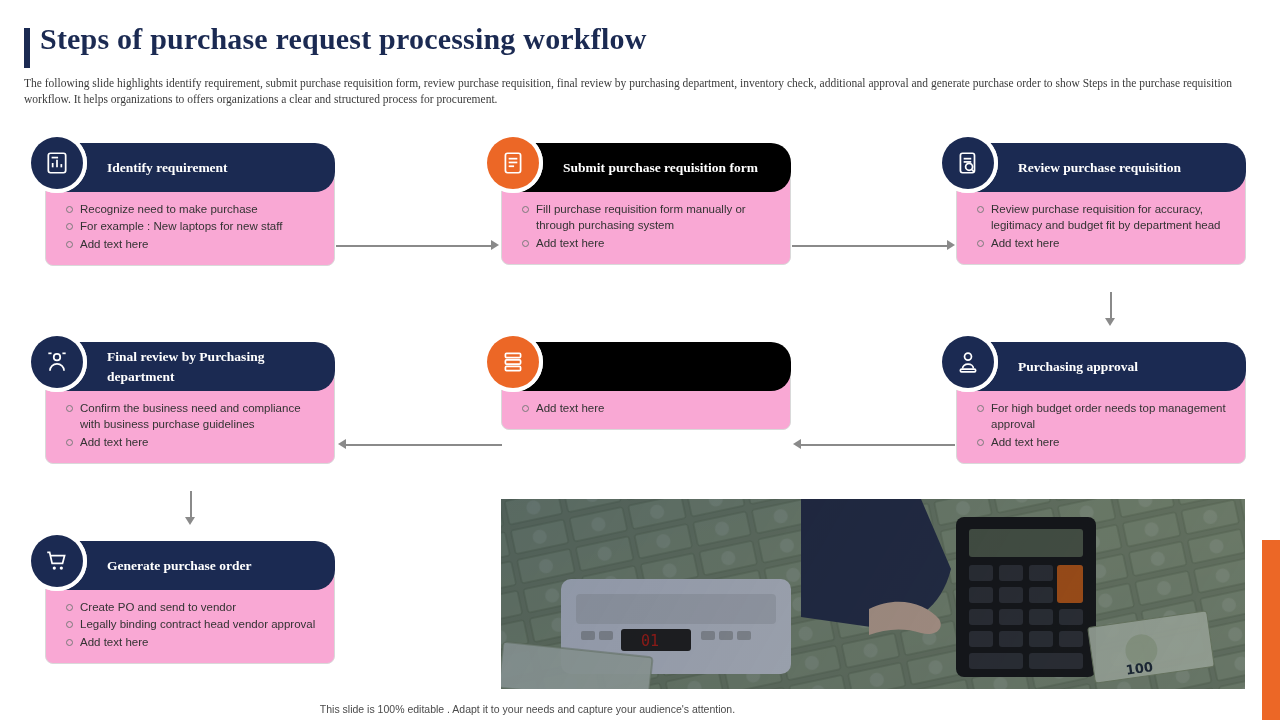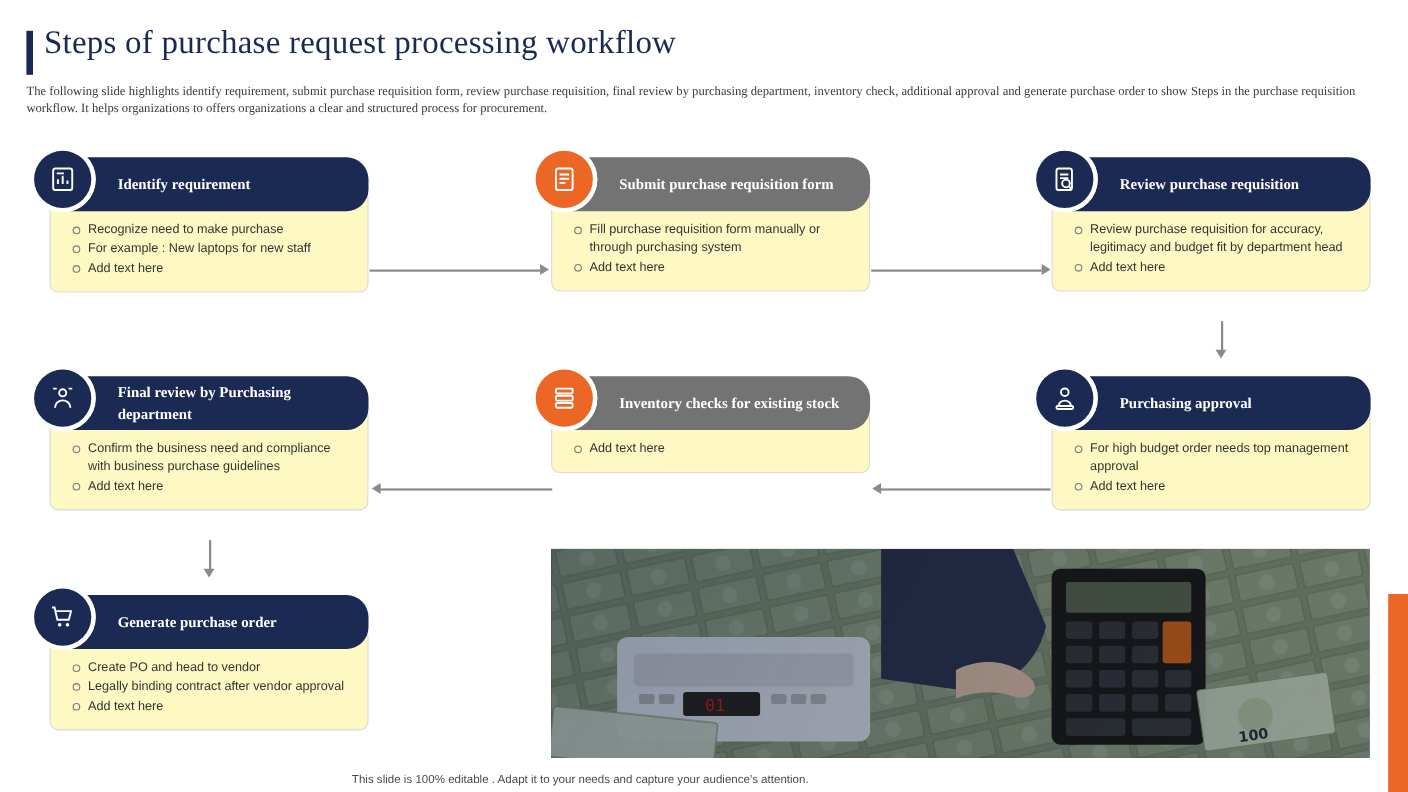--- a/index.html
+++ b/index.html
@@ -13,40 +13,40 @@
   }
   
   .title-bar{
     position:absolute;left:24px;top:22px;width:1232px;
   }
   .title-bar .accent{
     position:absolute;left:0;top:6px;width:6px;height:40px;background:#1b2a52;
   }
   .page-title{
     font-family:"Liberation Serif", serif;
-    font-size:30px;font-weight:400;color:#1b2a52;
+    font-size:30px;font-weight:700;color:#1b2a52;
     margin:0 0 16px 16px;letter-spacing:.2px;
   }
   .subtitle{
     position:absolute;left:24px;top:76px;width:1210px;
     font-size:11.5px;line-height:1.35;color:#3b3b3b;
     font-family:Liberation Serif, serif;
   }
 
   
   .card{
     position:absolute;width:290px;
   }
   .pill{
     position:relative;height:49px;border-radius:20px;
     display:flex;align-items:center;
     padding-left:62px;box-sizing:border-box;
   }
   .pill.navy{background:#1b2a52;}
-  .pill.orange{background:#737373;text-align:center;}
+  .pill.orange{background:#000000;text-align:center;}
   .pill-text{
     color:#ffffff;font-family:"Liberation Serif", serif;
     font-weight:700;font-size:13.5px;line-height:1.45;
   }
   .badge{
     position:absolute;left:-18px;top:-10px;
     width:60px;height:60px;border-radius:50%;
     background:#ffffff;
     display:flex;align-items:center;justify-content:center;
     box-shadow:0 0 0 0 transparent;
@@ -59,21 +59,21 @@
     width:52px;height:52px;border-radius:50%;
     display:flex;align-items:center;justify-content:center;
   }
   .badge .inner.navy{background:#1b2a52;}
   .badge .inner.orange{background:#ec6726;}
   .badge svg{display:block;}
 
   .body-box{
     margin-top:-20px;
     border:1px solid #d9d9d9;border-radius:8px;
-    background:#fef9c3;
+    background:#f9a8d4;
     padding:28px 14px 12px 14px;
     box-sizing:border-box;
   }
   .card.wide .body-box{width:290px;}
   ul.bullets{
     list-style:none;margin:0;padding:0;
   }
   ul.bullets li{
     position:relative;padding-left:20px;
     font-size:11.5px;line-height:1.42;color:#333333;
@@ -242,21 +242,20 @@
     <div class="badge">
       <div class="inner orange">
         <svg width="26" height="26" viewBox="0 0 24 24" fill="none" stroke="#ffffff" stroke-width="1.6">
           <rect x="5" y="4" width="14" height="4" rx="1"></rect>
           <rect x="5" y="10" width="14" height="4" rx="1"></rect>
           <rect x="5" y="16" width="14" height="4" rx="1"></rect>
         </svg>
       </div>
       <div class="ring"></div>
     </div>
-    <div class="pill-text">Inventory checks for existing stock</div>
   </div>
   <div class="body-box">
     <ul class="bullets">
       <li>Add text here</li>
     </ul>
   </div>
 </div>
 
 <div class="card wide" style="left:956px;top:342px;">
   <div class="pill navy">
@@ -289,22 +288,22 @@
           <circle cx="9.5" cy="18.5" r="1.5" fill="#ffffff" stroke="none"></circle>
           <circle cx="16" cy="18.5" r="1.5" fill="#ffffff" stroke="none"></circle>
         </svg>
       </div>
       <div class="ring"></div>
     </div>
     <div class="pill-text">Generate purchase  order</div>
   </div>
   <div class="body-box">
     <ul class="bullets">
-      <li>Create PO and head to vendor</li>
-      <li>Legally  binding  contract after vendor  approval</li>
+      <li>Create PO and send to vendor</li>
+      <li>Legally  binding  contract head vendor  approval</li>
       <li>Add text here</li>
     </ul>
   </div>
 </div>
 
 <div class="photo">
   <svg width="744" height="190" viewBox="0 0 744 190" preserveAspectRatio="none">
     <defs>
       <linearGradient id="bg" x1="0" y1="0" x2="1" y2="1">
         <stop offset="0%" stop-color="#4a6d7a"></stop>

